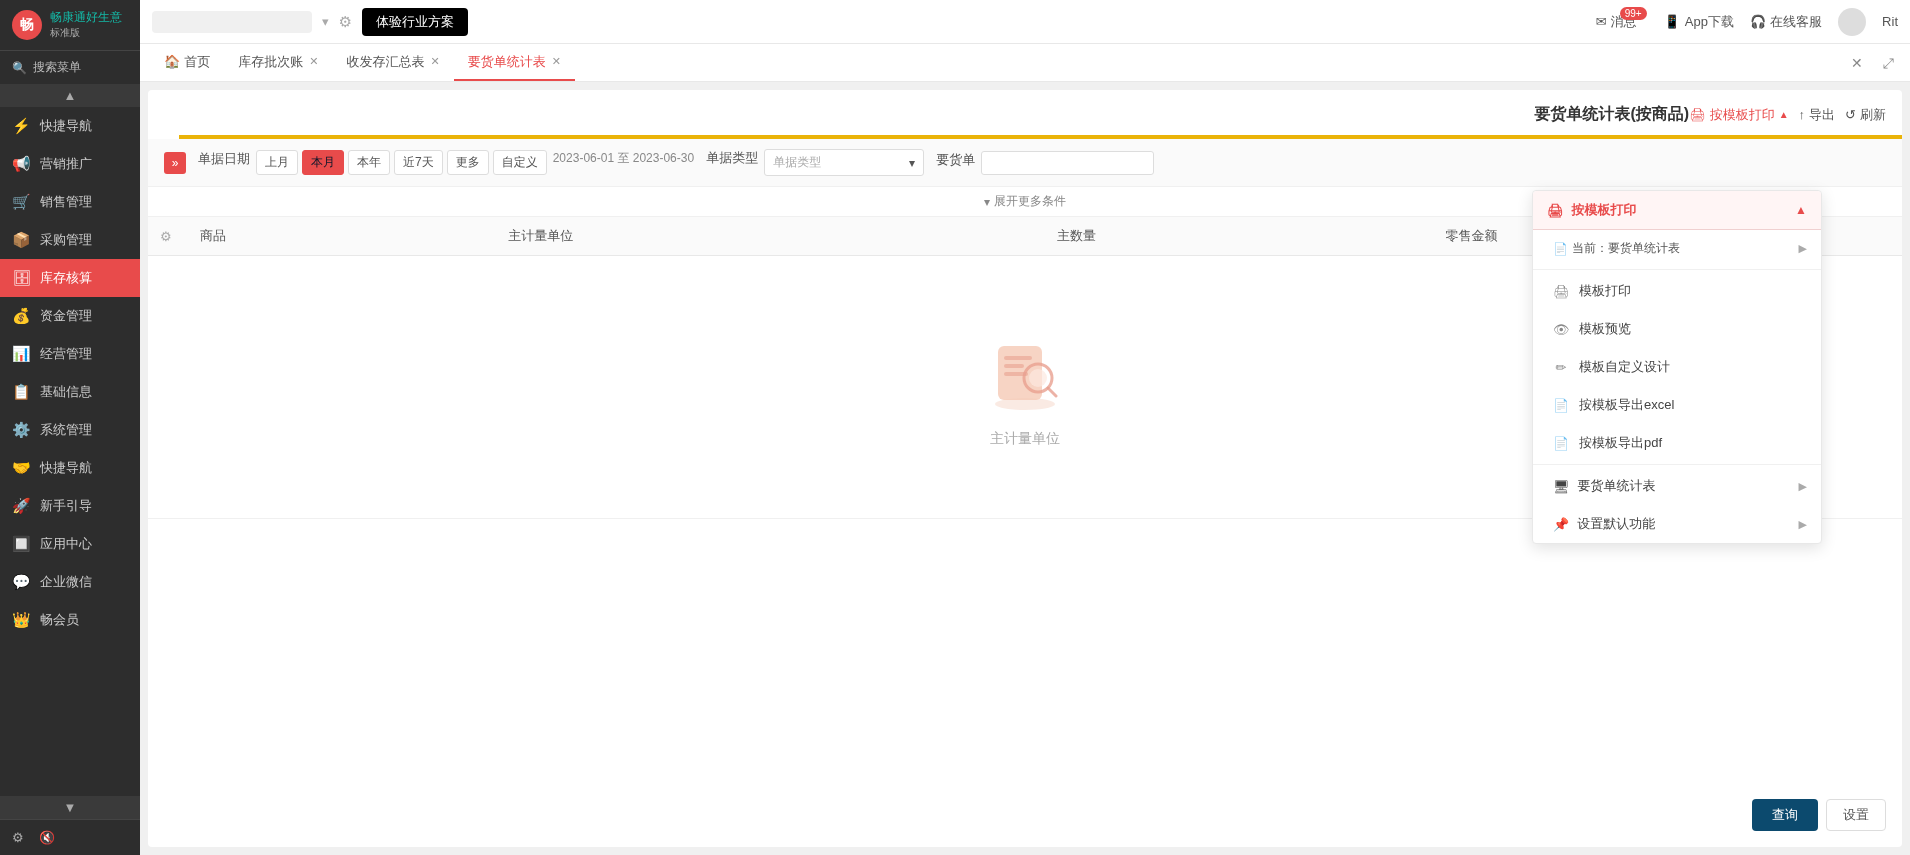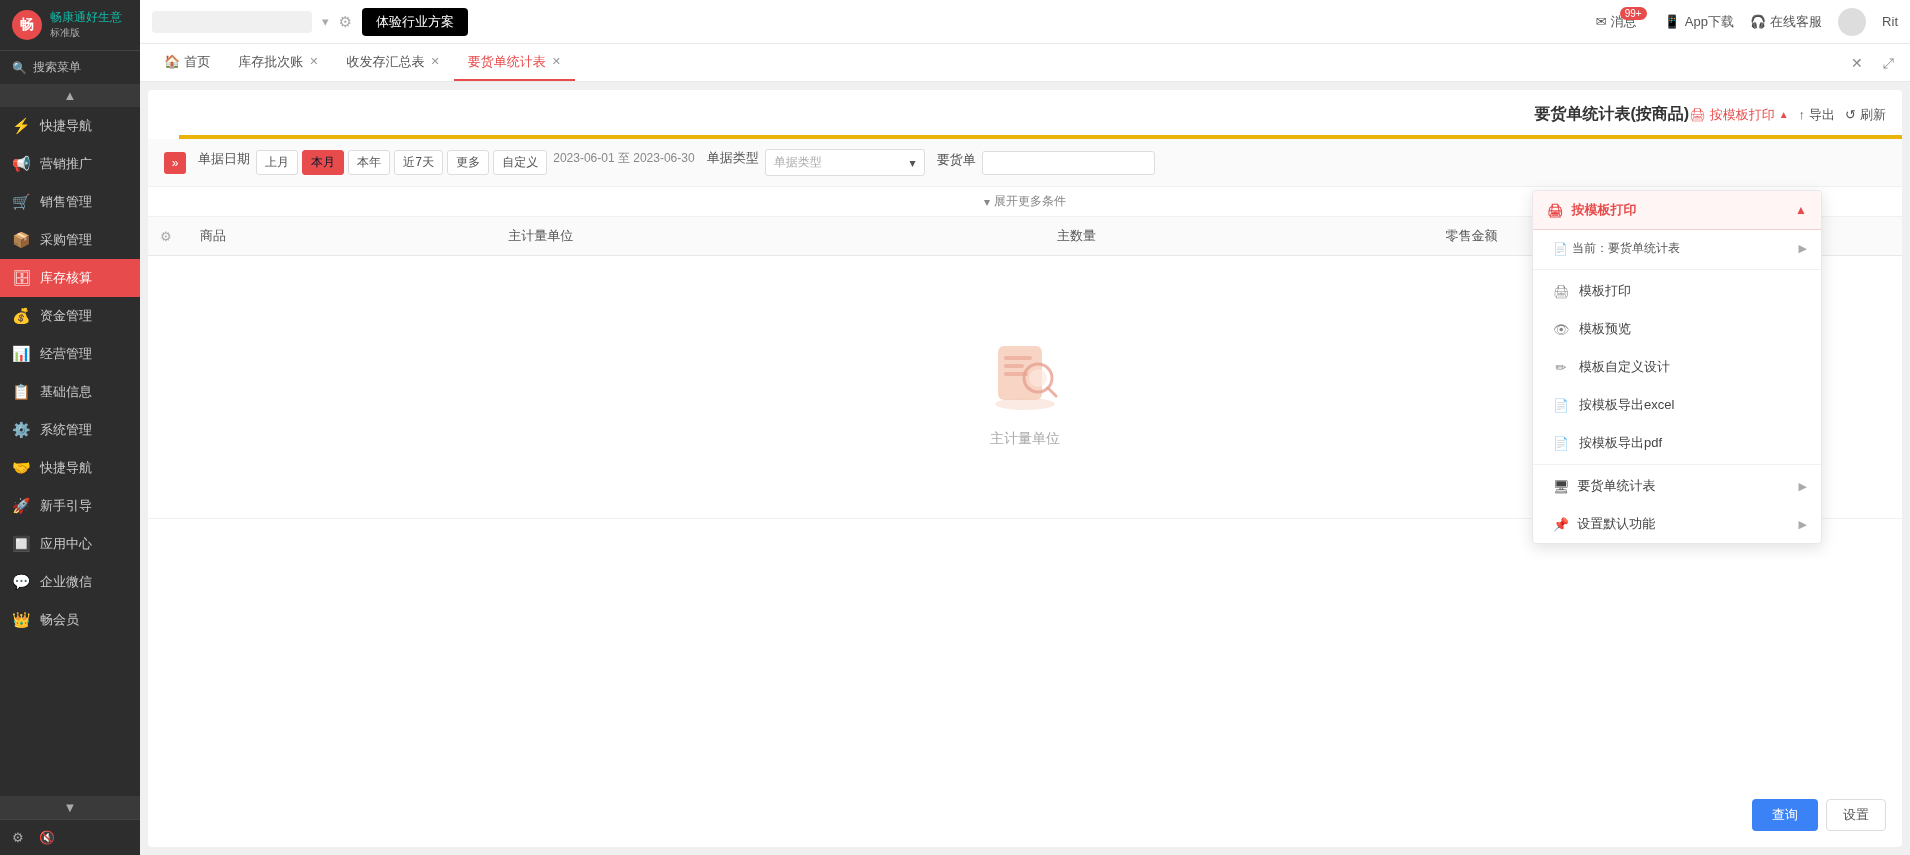--- a/index.html
+++ b/index.html
@@ -171,21 +171,21 @@
     }
     .filter-expand-icon {
       width: 22px; height: 22px; background: #e84b4b; border-radius: 3px;
       display: flex; align-items: center; justify-content: center; color: #fff; font-size: 12px; cursor: pointer;
     }
     .filter-group { display: flex; align-items: flex-start; gap: 6px; }
     .filter-label { color: #555; font-size: 13px; }
     .date-filters { display: flex; align-items: center; gap: 4px; }
     .date-btn {
       padding: 3px 8px; border: 1px solid #ddd; background: #fff; border-radius: 3px;
-      cursor: pointer; font-size: 12px; color: #555; font-family: Liberation Mono, monospace;
+      cursor: pointer; font-size: 12px; color: #555; font-family: Liberation Sans, sans-serif;
     }
     .date-btn.active { background: #e84b4b; color: #0f172a; border-color: #e84b4b; }
     .date-range { font-size: 12px; color: #888; }
     .filter-select {
       display: flex; align-items: center; gap: 4px;
       border: 1px solid #ddd; border-radius: 3px; padding: 4px 8px; background: #fff; cursor: pointer; font-size: 12px; color: #555;
       min-width: 160px; justify-content: space-between;
     }
     .filter-input {
       border: 1px solid #ddd; border-radius: 3px; padding: 4px 8px; font-size: 12px; color: #555; font-family: inherit; outline: none;
@@ -481,21 +481,21 @@
                 </svg>
                 <span>主计量单位</span>
               </div>
             </td>
           </tr>
         </tbody>
       </table>
     </div>
 
     <div style="position:absolute; bottom:16px; right:16px; display:flex; gap:8px;">
-      <button style="background:#3b82f6; color:#fff; border:none; border-radius:4px; padding:6px 20px; cursor:pointer; font-size:13px; font-family:inherit;">查询</button>
+      <button style="background:#0c4a6e; color:#fff; border:none; border-radius:4px; padding:6px 20px; cursor:pointer; font-size:13px; font-family:inherit;">查询</button>
       <button style="background:#fff; color:#555; border:1px solid #ddd; border-radius:4px; padding:6px 16px; cursor:pointer; font-size:13px; font-family:inherit;">设置</button>
     </div>
 
     <div class="dropdown-menu">
 
       <div class="dropdown-header">
         <div class="dropdown-header-left">
           <span>🖨</span>
           <span>按模板打印</span>
         </div>

